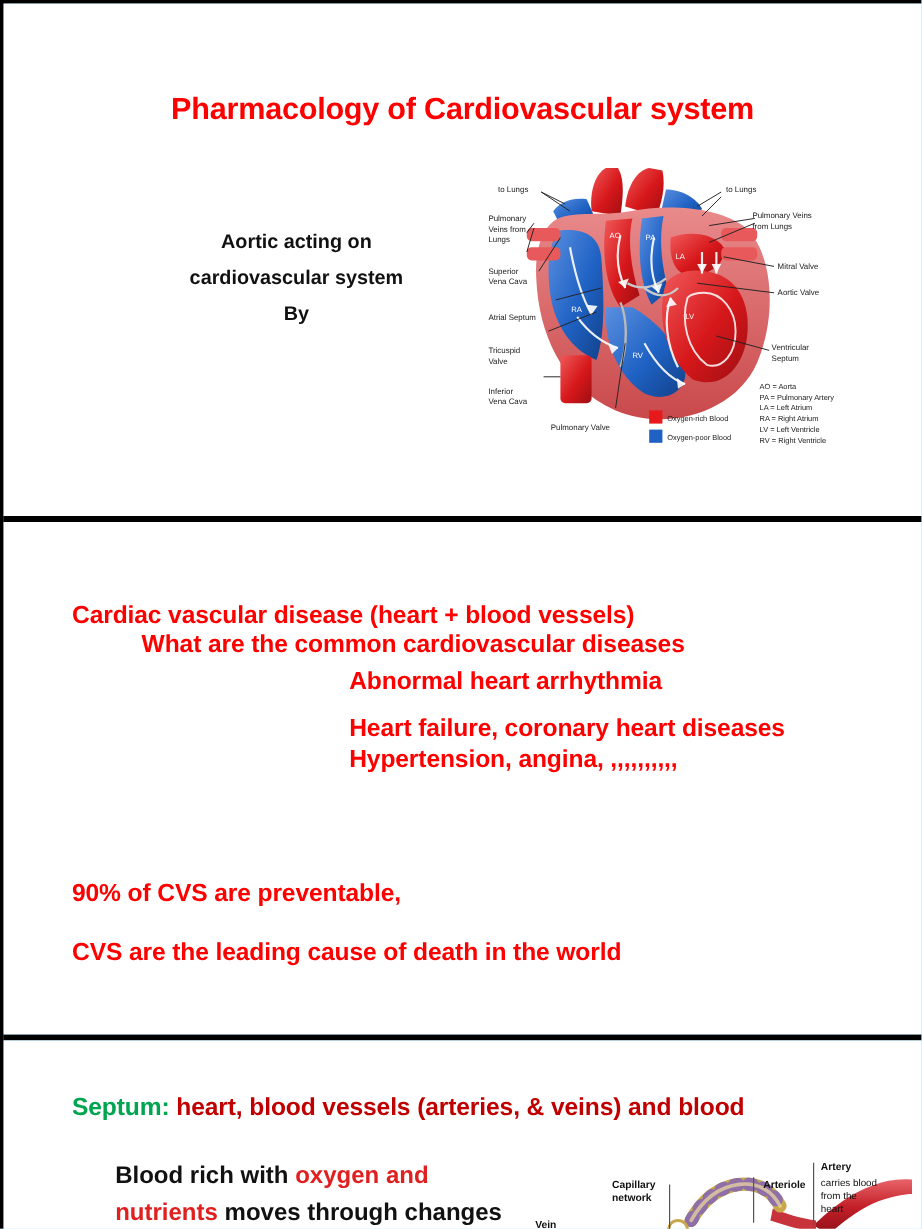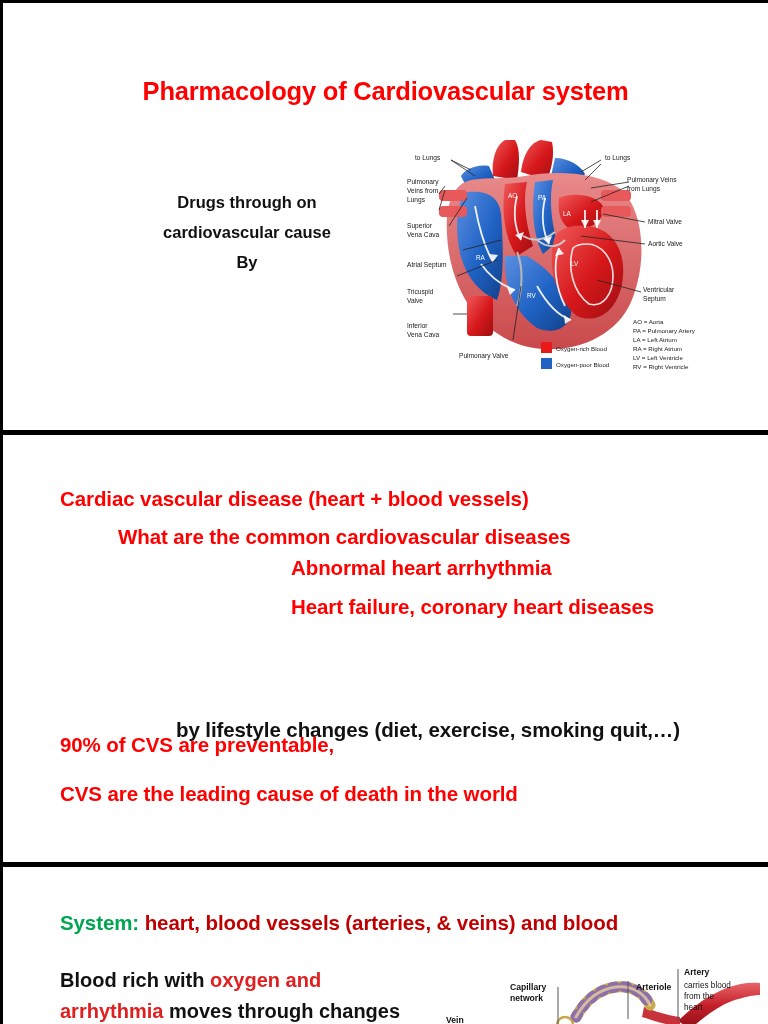--- a/index.html
+++ b/index.html
@@ -49,37 +49,37 @@
     position:absolute;left:57px;top:44px;font-size:20.5px;font-weight:600;
     white-space:nowrap;letter-spacing:-0.1px;
   }
   .green{color:#00A550;}
   .darkred{color:#C00000;}
   .s3-para{
     position:absolute;left:57px;top:98px;width:380px;
     font-size:20px;font-weight:bold;line-height:31px;color:#111;
   }
   .s3-para .hl{color:#E02020;}
-  .s3-para div{white-space:nowrap;}
+  .s3-para div{white-space:nowrap;margin-left:36px;}
   .cap-fig{position:absolute;left:437px;top:92px;width:320px;height:68px;overflow:hidden;}
   .cap-fig svg{display:block;}
   .fig-label{font-family:"Liberation Sans",sans-serif;}
 </style>
 </head>
 <body>
 
 <div class="page">
 
   <section class="slide" id="slide1">
 
     <div class="s1-title">Pharmacology of Cardiovascular system</div>
 
     <div class="s1-byblock">
-      <div>Drugs through on</div>
-      <div>cardiovascular cause</div>
+      <div>Aortic acting on</div>
+      <div>cardiovascular system</div>
       <div>By</div>
     </div>
 
     <div class="heart-fig">
       <svg viewBox="0 0 292 240" xmlns="http://www.w3.org/2000/svg">
         <defs>
           <linearGradient id="gRed" x1="0" y1="0" x2="1" y2="1">
             <stop offset="0%" stop-color="#f0595a"></stop>
               <stop offset="55%" stop-color="#d6171a"></stop>
               <stop offset="100%" stop-color="#9e0f13"></stop>
@@ -218,41 +218,41 @@
           <text x="228" y="233">RV = Right Ventricle</text>
         </g>
       </svg>
     </div>
   </section>
 
   <div class="slide-sep"></div>
 
   <section class="slide" id="slide2">
     <div class="s2-body">
-      <div class="s2-line red" style="left:57px;top:52px;">Cardiac vascular disease (heart + blood vessels)</div>
+      <div class="s2-line red" style="left:57px;top:66px;">Cardiac vascular disease (heart + blood vessels)</div>
       <div class="s2-line red" style="left:115px;top:90px;">What are the common cardiovascular diseases</div>
       <div class="s2-line red" style="left:288px;top:121px;">Abnormal heart arrhythmia</div>
       <div class="s2-line red" style="left:288px;top:160px;">Heart failure, coronary heart diseases</div>
+      <div class="s2-line red" style="left:288px;top:186px;">Hypertension, angina, ,,,,,,,,,,</div>
       <div class="s2-line red" style="left:57px;top:250px;margin-top:48px;">90% of CVS are preventable,</div>
-      <div class="s2-line blk" style="left:173px;top:283px;">by lifestyle changes (diet, exercise, smoking quit,…)</div>
       <div class="s2-line red" style="left:57px;top:347px;text-align:center;">CVS are the leading cause of death in the world</div>
     </div>
   </section>
 
   <div class="slide-sep"></div>
 
   <section class="slide" id="slide3">
     <div class="s3-line1">
-      <span class="green">System:</span>
+      <span class="green">Septum:</span>
       <span class="darkred">heart, blood vessels (arteries, &amp; veins) and blood</span>
     </div>
 
     <div class="s3-para">
       <div><span>Blood rich with </span><span class="hl">oxygen and</span></div>
-      <div><span class="hl">arrhythmia</span><span> moves through changes</span></div>
+      <div><span class="hl">nutrients</span><span> moves through changes</span></div>
     </div>
 
     <div class="cap-fig">
       <svg viewBox="0 0 320 68" width="320" height="68" xmlns="http://www.w3.org/2000/svg">
         <defs>
           <linearGradient id="gArt" x1="0" y1="0" x2="0" y2="1">
             <stop offset="0%" stop-color="#e8656a"></stop>
               <stop offset="50%" stop-color="#c41f28"></stop>
               <stop offset="100%" stop-color="#8e1018"></stop>
           </linearGradient>

